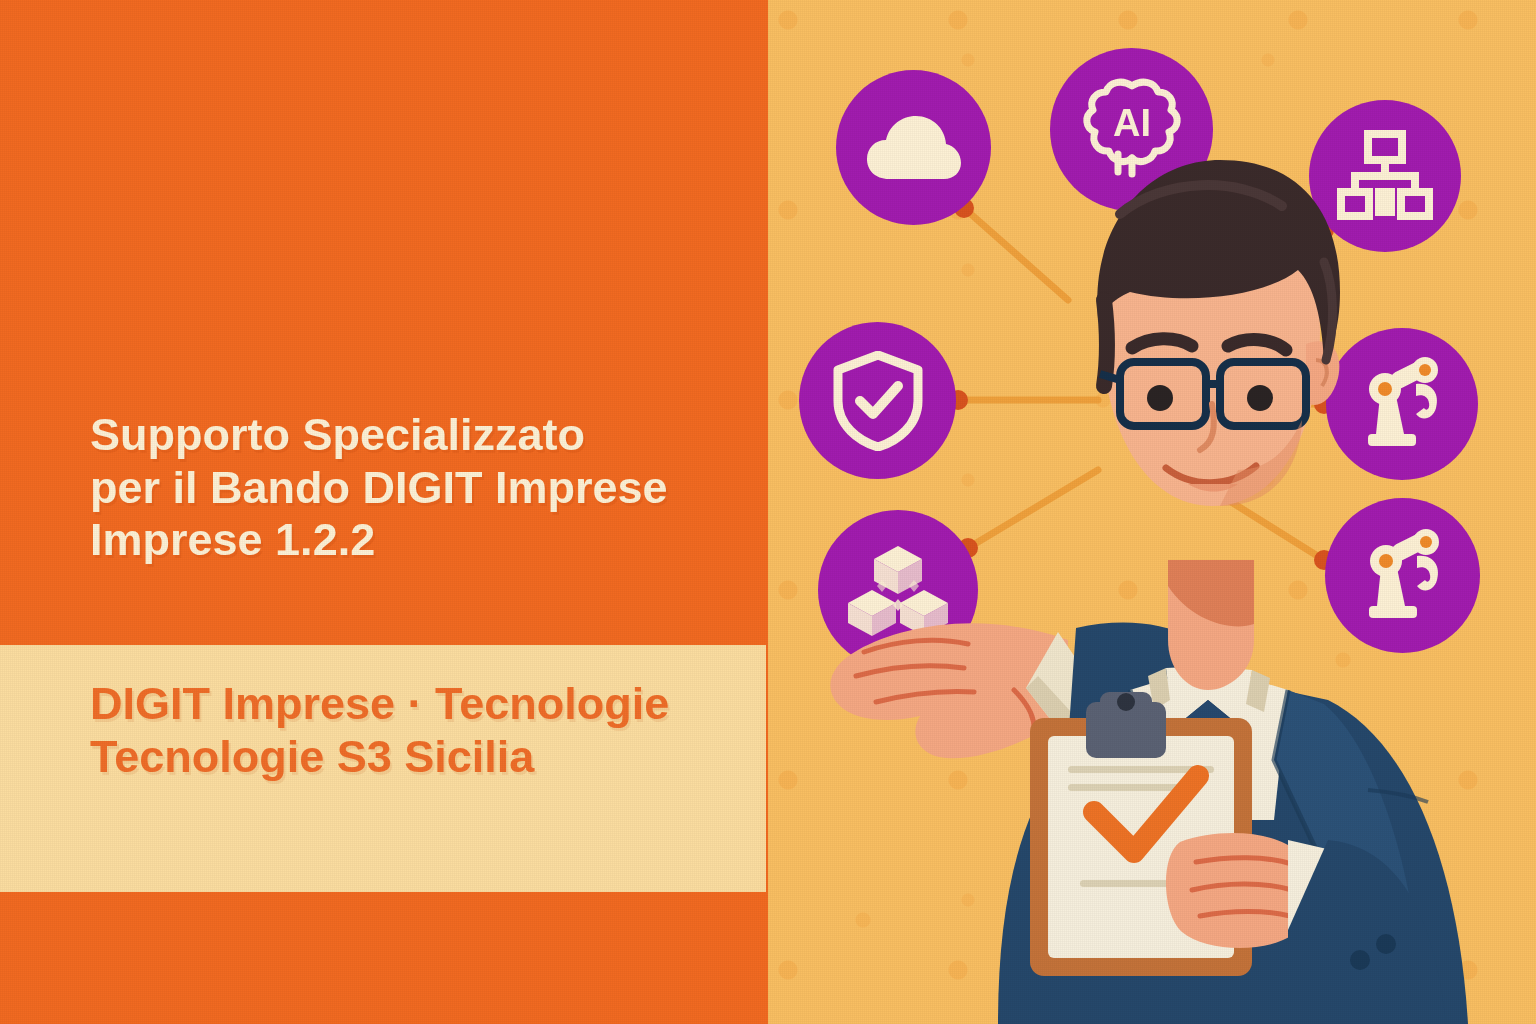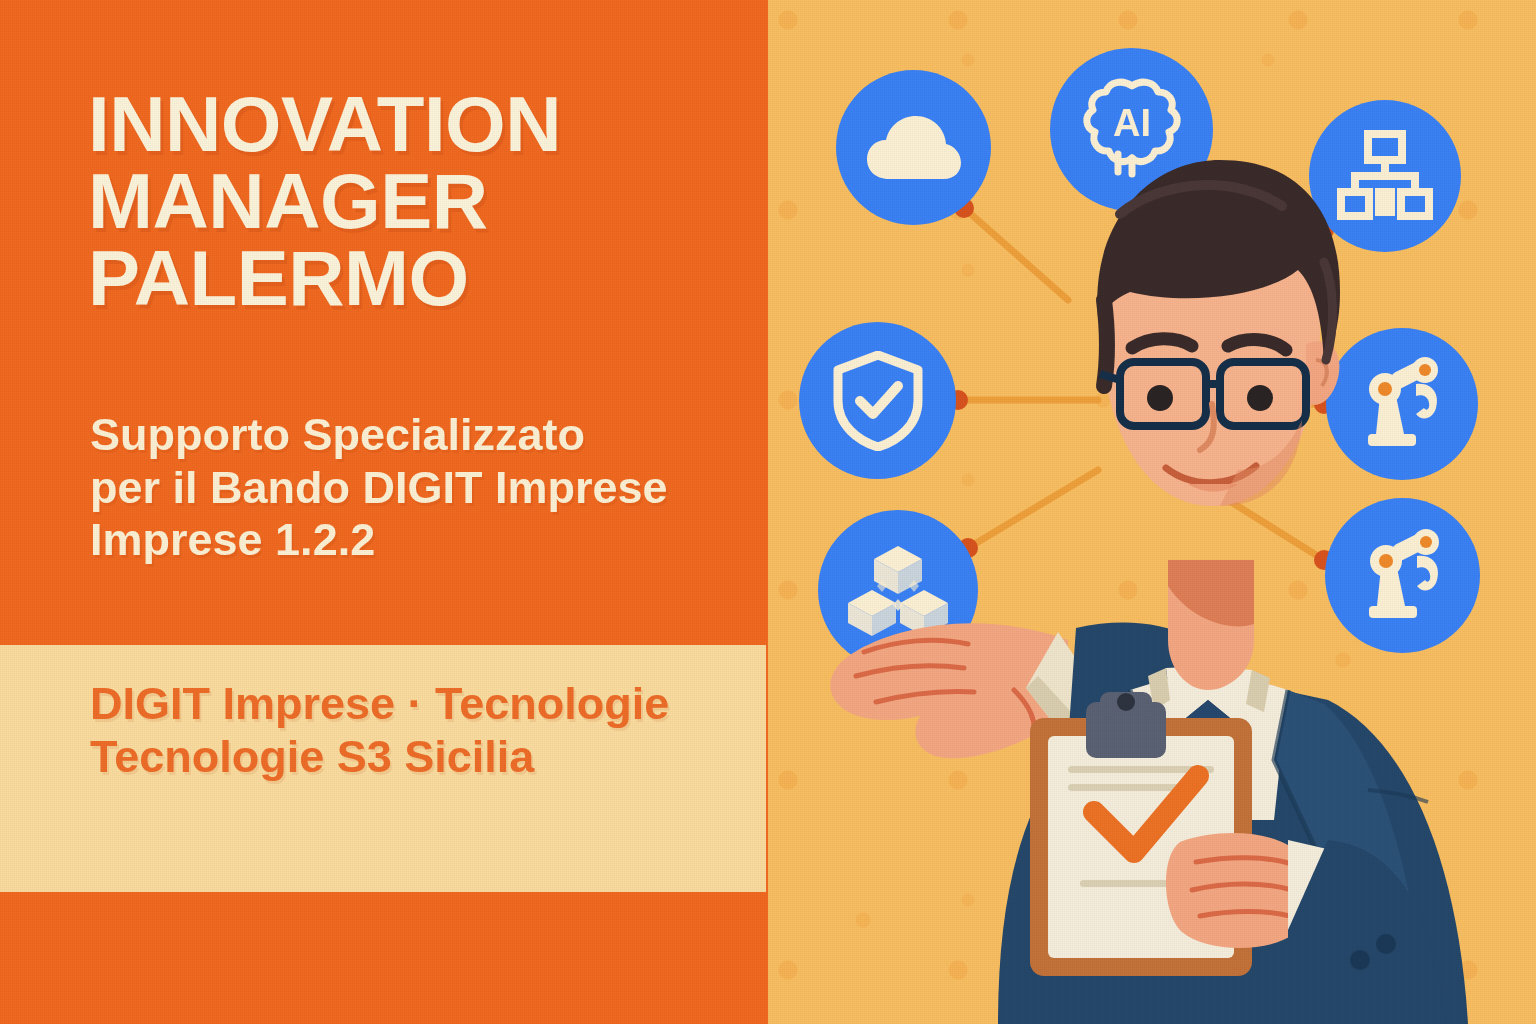--- a/index.html
+++ b/index.html
@@ -84,21 +84,21 @@
     line-height: 1.17;
     text-shadow: 2px 3px 0 rgba(200,90,30,.13);
   }
   .band-text .bt-line { display: block; white-space: nowrap; }
 
   
   .net { position: absolute; left: 768px; top: 0; width: 768px; height: 1024px; }
   .node {
     position: absolute;
     border-radius: 50%;
-    background: #3b82f6;
+    background: #a21caf;
     display: flex;
     align-items: center;
     justify-content: center;
   }
   .node svg { display: block; }
   .node-cloud { left: 68px;  top: 70px;  width: 155px; height: 155px; }
   .node-ai    { left: 282px; top: 48px;  width: 163px; height: 163px; }
   .node-org   { left: 541px; top: 100px; width: 152px; height: 152px; }
   .node-shield{ left: 31px;  top: 322px; width: 157px; height: 157px; }
   .node-robot1{ left: 558px; top: 328px; width: 152px; height: 152px; }
@@ -348,25 +348,20 @@
 
         <path d="M560 840 C620 846 664 896 678 1024 L520 1024 L520 930 Z" fill="#26486b"></path>
         <circle cx="592" cy="960" r="10" fill="#1b3a58"></circle>
         <circle cx="618" cy="944" r="10" fill="#1b3a58"></circle>
       </g>
     </svg>
   </div>
 
   <div class="band"></div>
 
-  <div class="headline">
-    <span class="hl-line">INNOVATION</span>
-    <span class="hl-line">MANAGER</span>
-    <span class="hl-line">PALERMO</span>
-  </div>
 
   <div class="subhead">
     <span class="sh-line">Supporto Specializzato</span>
     <span class="sh-line">per il Bando DIGIT Imprese</span>
     <span class="sh-line">Imprese 1.2.2</span>
   </div>
 
   <div class="band-text">
     <span class="bt-line">DIGIT Imprese · Tecnologie</span>
     <span class="bt-line">Tecnologie S3 Sicilia</span>

